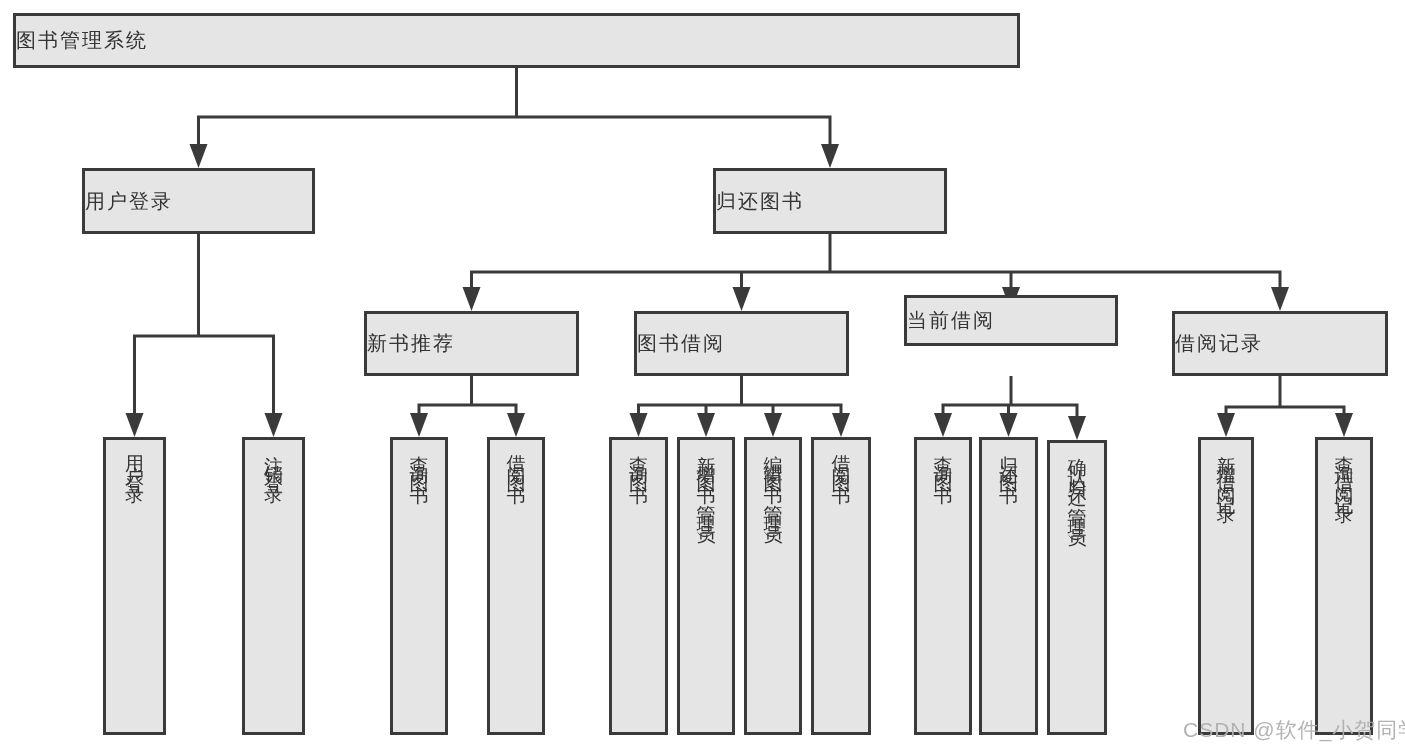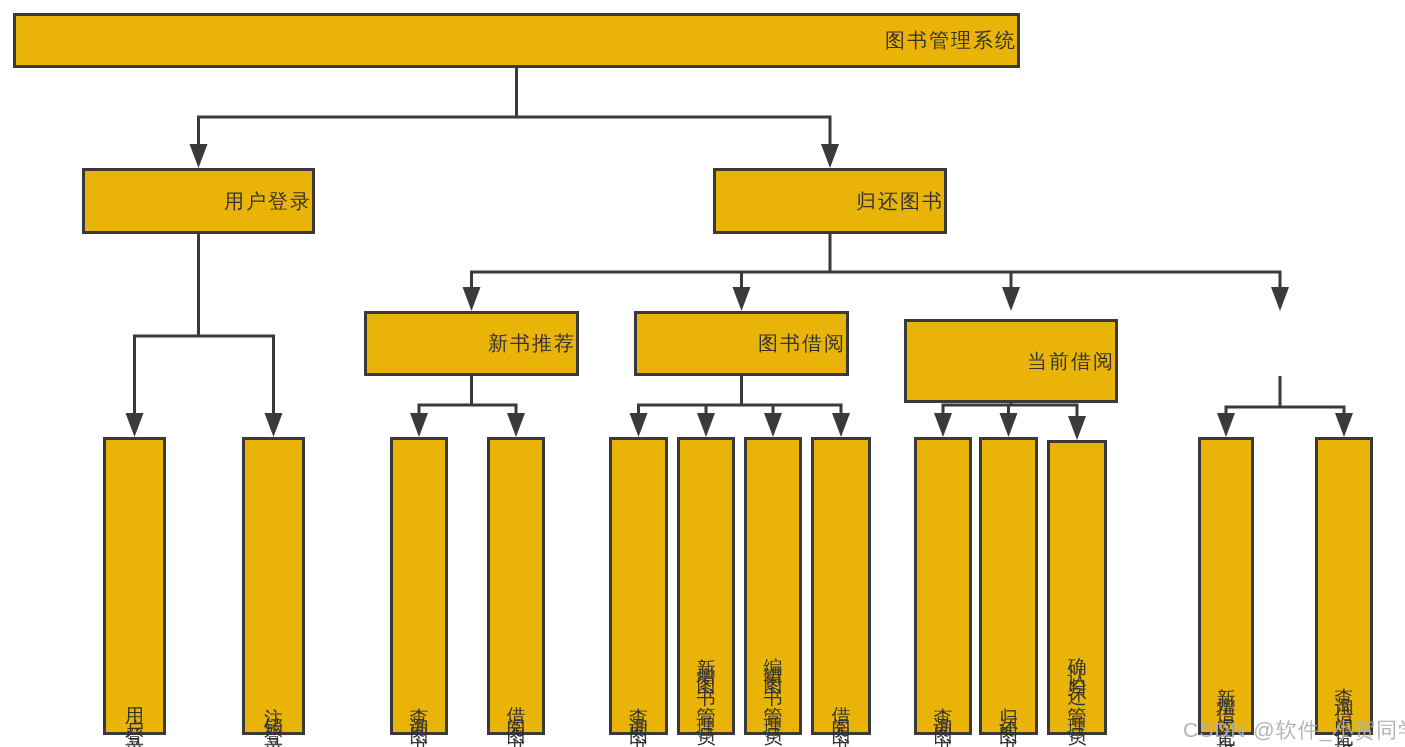--- a/index.html
+++ b/index.html
@@ -14,45 +14,45 @@
   #connectors {
     position: absolute;
     left: 0; top: 0;
     width: 1405px; height: 747px;
     pointer-events: none;
   }
   .box {
     position: absolute;
     box-sizing: border-box;
     border: 3px solid #3a3a3a;
-    background: #eab308;
+    background: #e5e5e5;
     display: flex;
     align-items: center;
-    justify-content: flex-end;
+    justify-content: flex-start;
     color: #333333;
   }
   .h-box {
     font-size: 20px;
     letter-spacing: 2px;
     white-space: nowrap;
   }
   .v-box {
     writing-mode: vertical-rl;
     font-size: 19px;
     letter-spacing: 10px;
     line-height: 1.05;
   }
   .v-box span { display: inline; }
   
   .n-root   { left: 13px;   top: 13px;  width: 1007px; height: 55px; }
   .n-user   { left: 82px;   top: 168px; width: 233px;  height: 66px; }
   .n-mgmt   { left: 713px;  top: 168px; width: 234px;  height: 66px; }
   .n-nr     { left: 364px;  top: 311px; width: 215px;  height: 65px; }
   .n-bb     { left: 634px;  top: 311px; width: 215px;  height: 65px; }
-  .n-cb     { left: 904px;  top: 319px; width: 214px;  height: 84px; padding-left: 28px; }
+  .n-cb     { left: 904px;  top: 295px; width: 214px;  height: 51px; }
   .n-br     { left: 1172px; top: 311px; width: 216px;  height: 65px; }
   .l-user-login { left: 103px;  top: 437px; width: 63px; height: 298px; }
   .l-logout     { left: 242px;  top: 437px; width: 63px; height: 298px; }
   .l-nr-query   { left: 390px;  top: 437px; width: 58px; height: 298px; }
   .l-nr-borrow  { left: 487px;  top: 437px; width: 58px; height: 298px; }
   .l-bb-query   { left: 609px;  top: 437px; width: 59px; height: 298px; }
   .l-bb-add     { left: 677px;  top: 437px; width: 58px; height: 298px; }
   .l-bb-edit    { left: 744px;  top: 437px; width: 58px; height: 298px; }
   .l-bb-borrow  { left: 811px;  top: 437px; width: 60px; height: 298px; }
   .l-cb-query   { left: 914px;  top: 437px; width: 58px; height: 298px; }
@@ -127,20 +127,23 @@
 
   <div class="box h-box n-nr">
     <span>新书推荐</span>
   </div>
   <div class="box h-box n-bb">
     <span>图书借阅</span>
   </div>
   <div class="box h-box n-cb">
     <span>当前借阅</span>
   </div>
+  <div class="box h-box n-br">
+    <span>借阅记录</span>
+  </div>
 
   <div class="box v-box l-user-login">
     <span>用户登录</span>
   </div>
   <div class="box v-box l-logout">
     <span>注销登录</span>
   </div>
   <div class="box v-box l-nr-query">
     <span>查询图书</span>
   </div>

